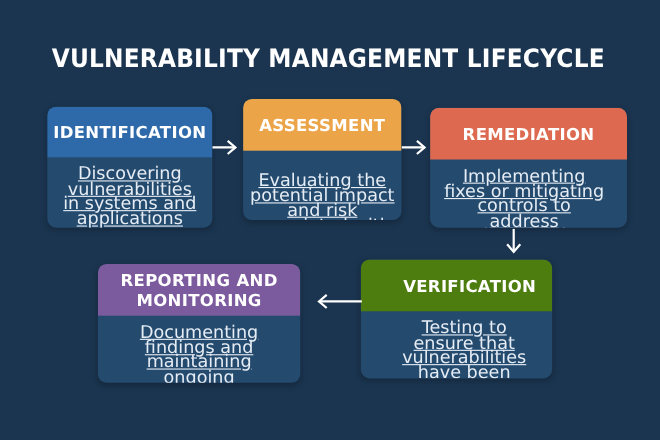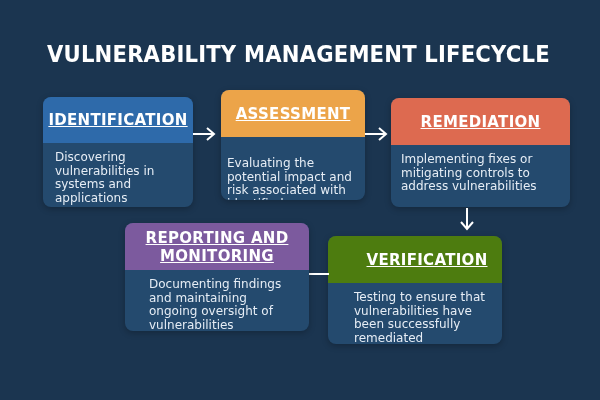--- a/index.html
+++ b/index.html
@@ -16,25 +16,25 @@
       transform: scaleX(0.92); transform-origin: left top;
     }
     .card {
       position: absolute; border-radius: 8px; overflow: hidden;
       background: #244a6e;
       box-shadow: 0 2px 6px rgba(0,0,0,0.25);
     }
     .card .hdr {
       display: flex; align-items: center; justify-content: center;
       color: #ffffff; font-weight: bold; text-align: center;
-      font-size: 15px; line-height: 18px; letter-spacing: 0.3px; text-decoration: underline;
+      font-size: 15px; line-height: 18px; letter-spacing: 0.3px;
     }
     .card .body {
-      color: #e6edf5; font-size: 12px; line-height: 13.5px;
-      text-align: left; padding: 8px 6px 0 6px;
+      color: #e6edf5; font-size: 16px; line-height: 13.5px;
+      text-align: center; padding: 8px 6px 0 6px; text-decoration: underline;
     }
     .arrow { position: absolute; }
   </style>
 </head>
 <body>
 
 <div class="title">VULNERABILITY MANAGEMENT LIFECYCLE</div>
 
 <div class="card" style="left:43px; top:97px; width:150px; height:110px;">
   <div class="hdr" style="height:46px; background:#2e6aaa;">
@@ -77,18 +77,18 @@
     <span>VERIFICATION</span>
   </div>
   <div class="body" style="padding-left:26px; padding-right:12px;">Testing to ensure that vulnerabilities have been successfully remediated</div>
 </div>
 
 <svg class="arrow" style="left:287px; top:266px;" width="42" height="16" viewBox="0 0 42 16">
   <line x1="3" y1="8" x2="42" y2="8" stroke="#ffffff" stroke-width="2"></line>
   <polyline points="10,2 3,8 10,14" fill="none" stroke="#ffffff" stroke-width="2"></polyline>
 </svg>
 
-<div class="card" style="left:89px; top:223px; width:184px; height:108px;margin-left:36px;">
+<div class="card" style="left:89px; top:240px; width:184px; height:108px;">
   <div class="hdr" style="height:47px; background:#7c5a9e; padding:0 20px;">
     <span>REPORTING AND MONITORING</span>
   </div>
   <div class="body" style="padding-left:24px; padding-right:24px;">Documenting findings and maintaining ongoing oversight of vulnerabilities</div>
 </div>
 
 </body></html>

